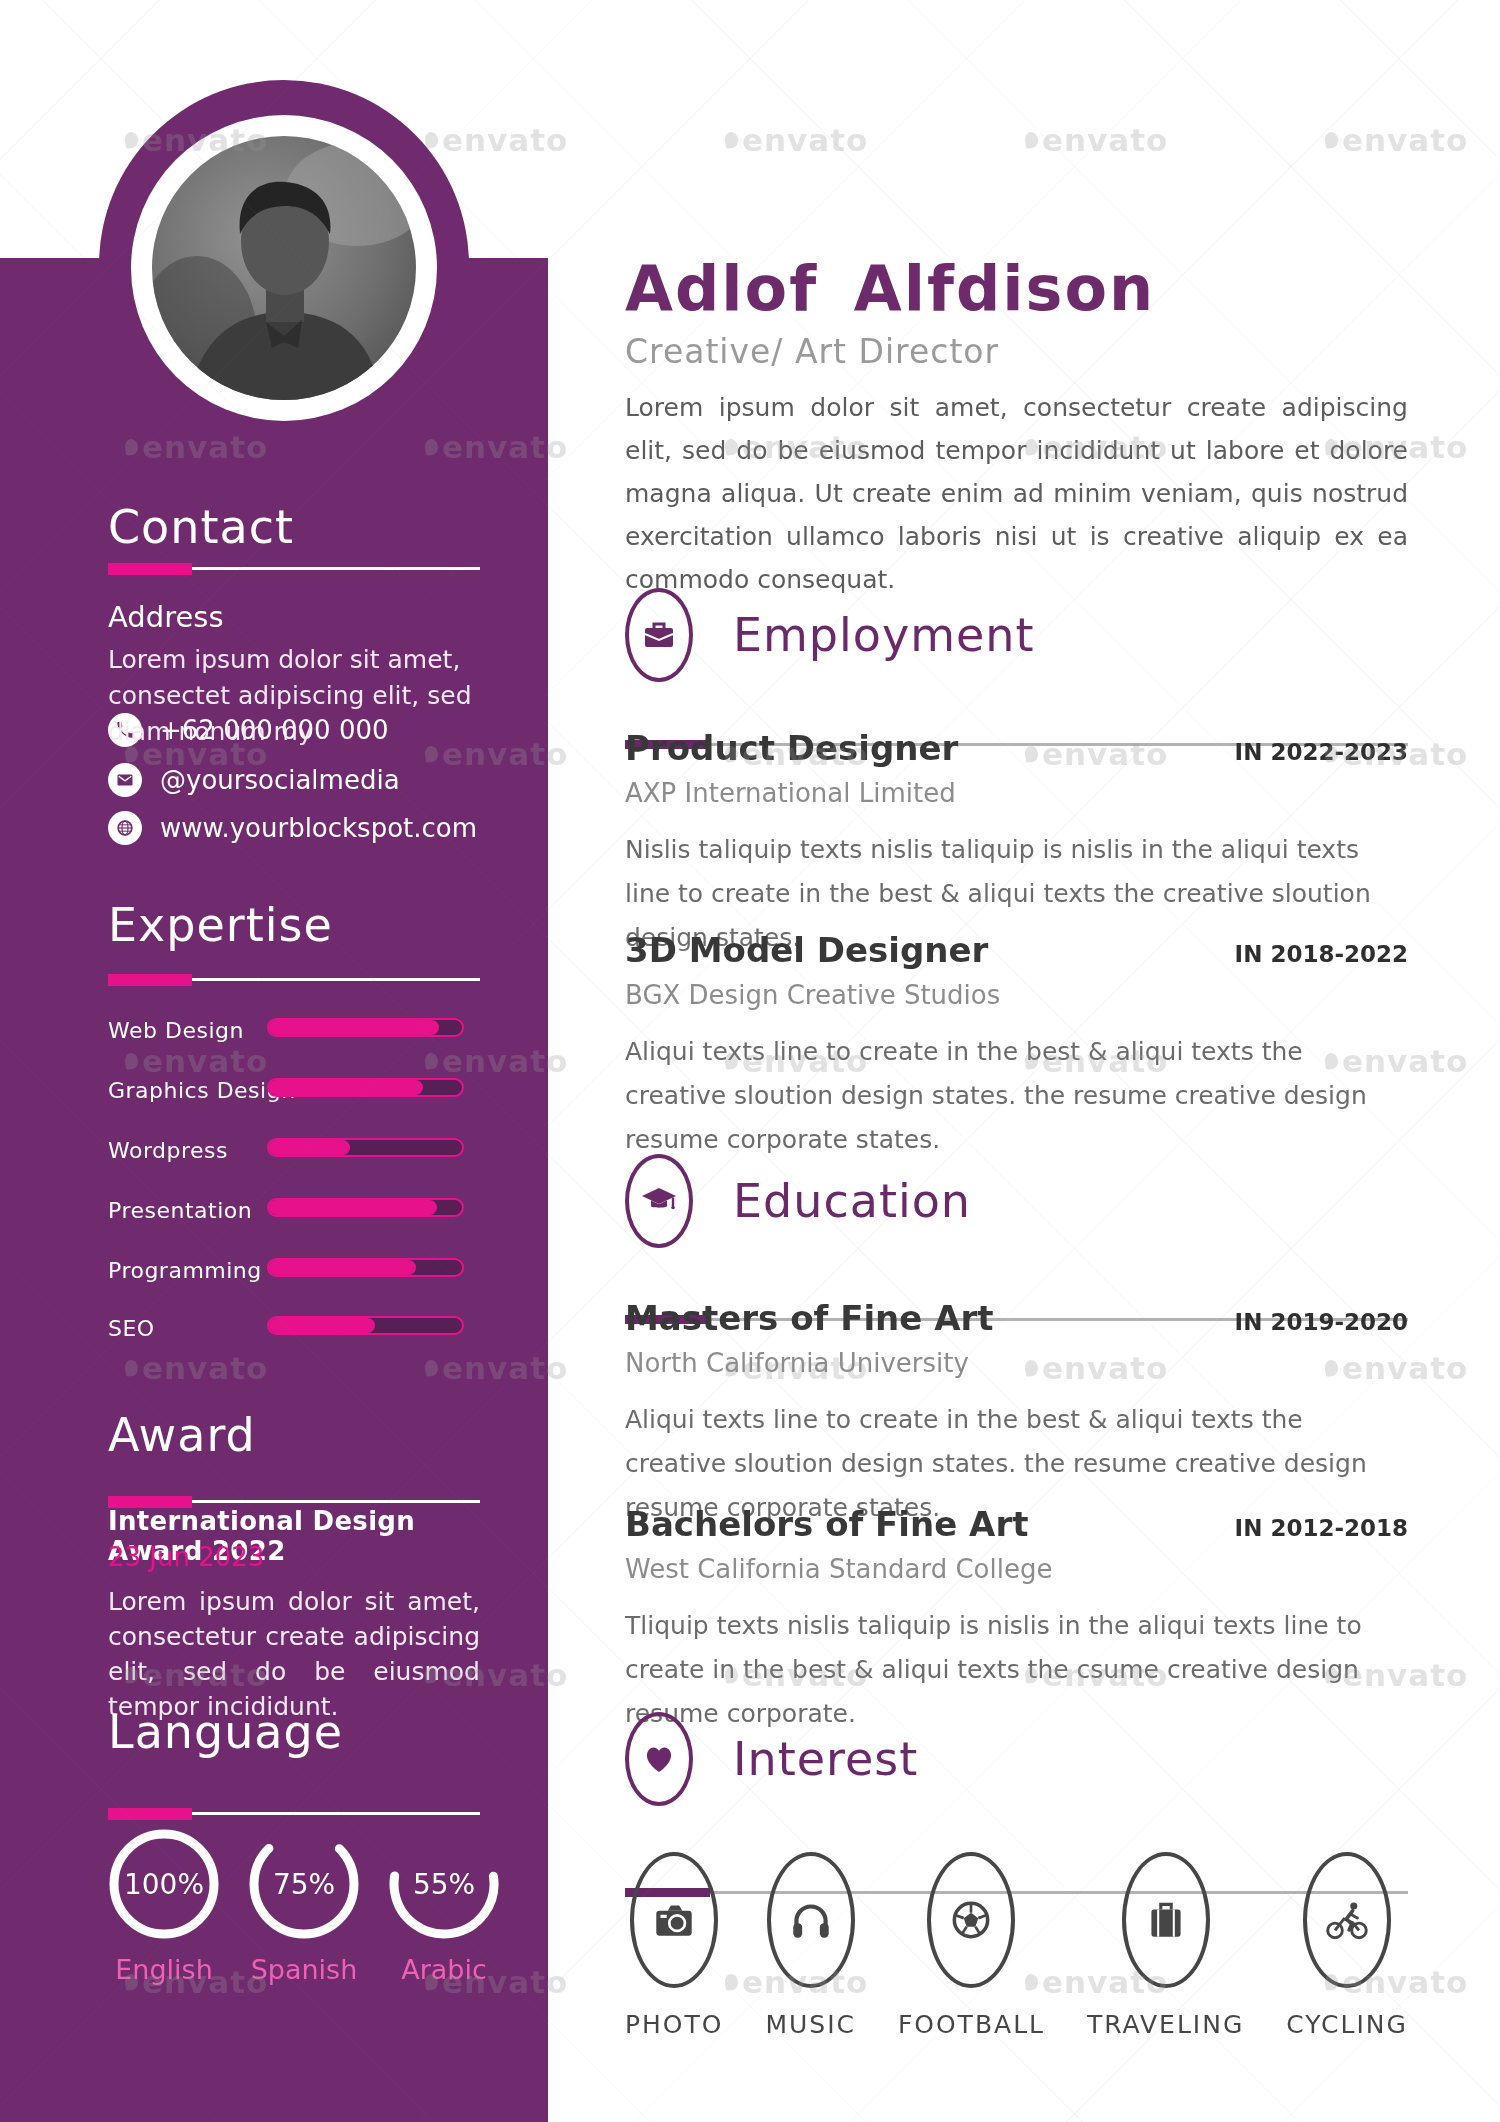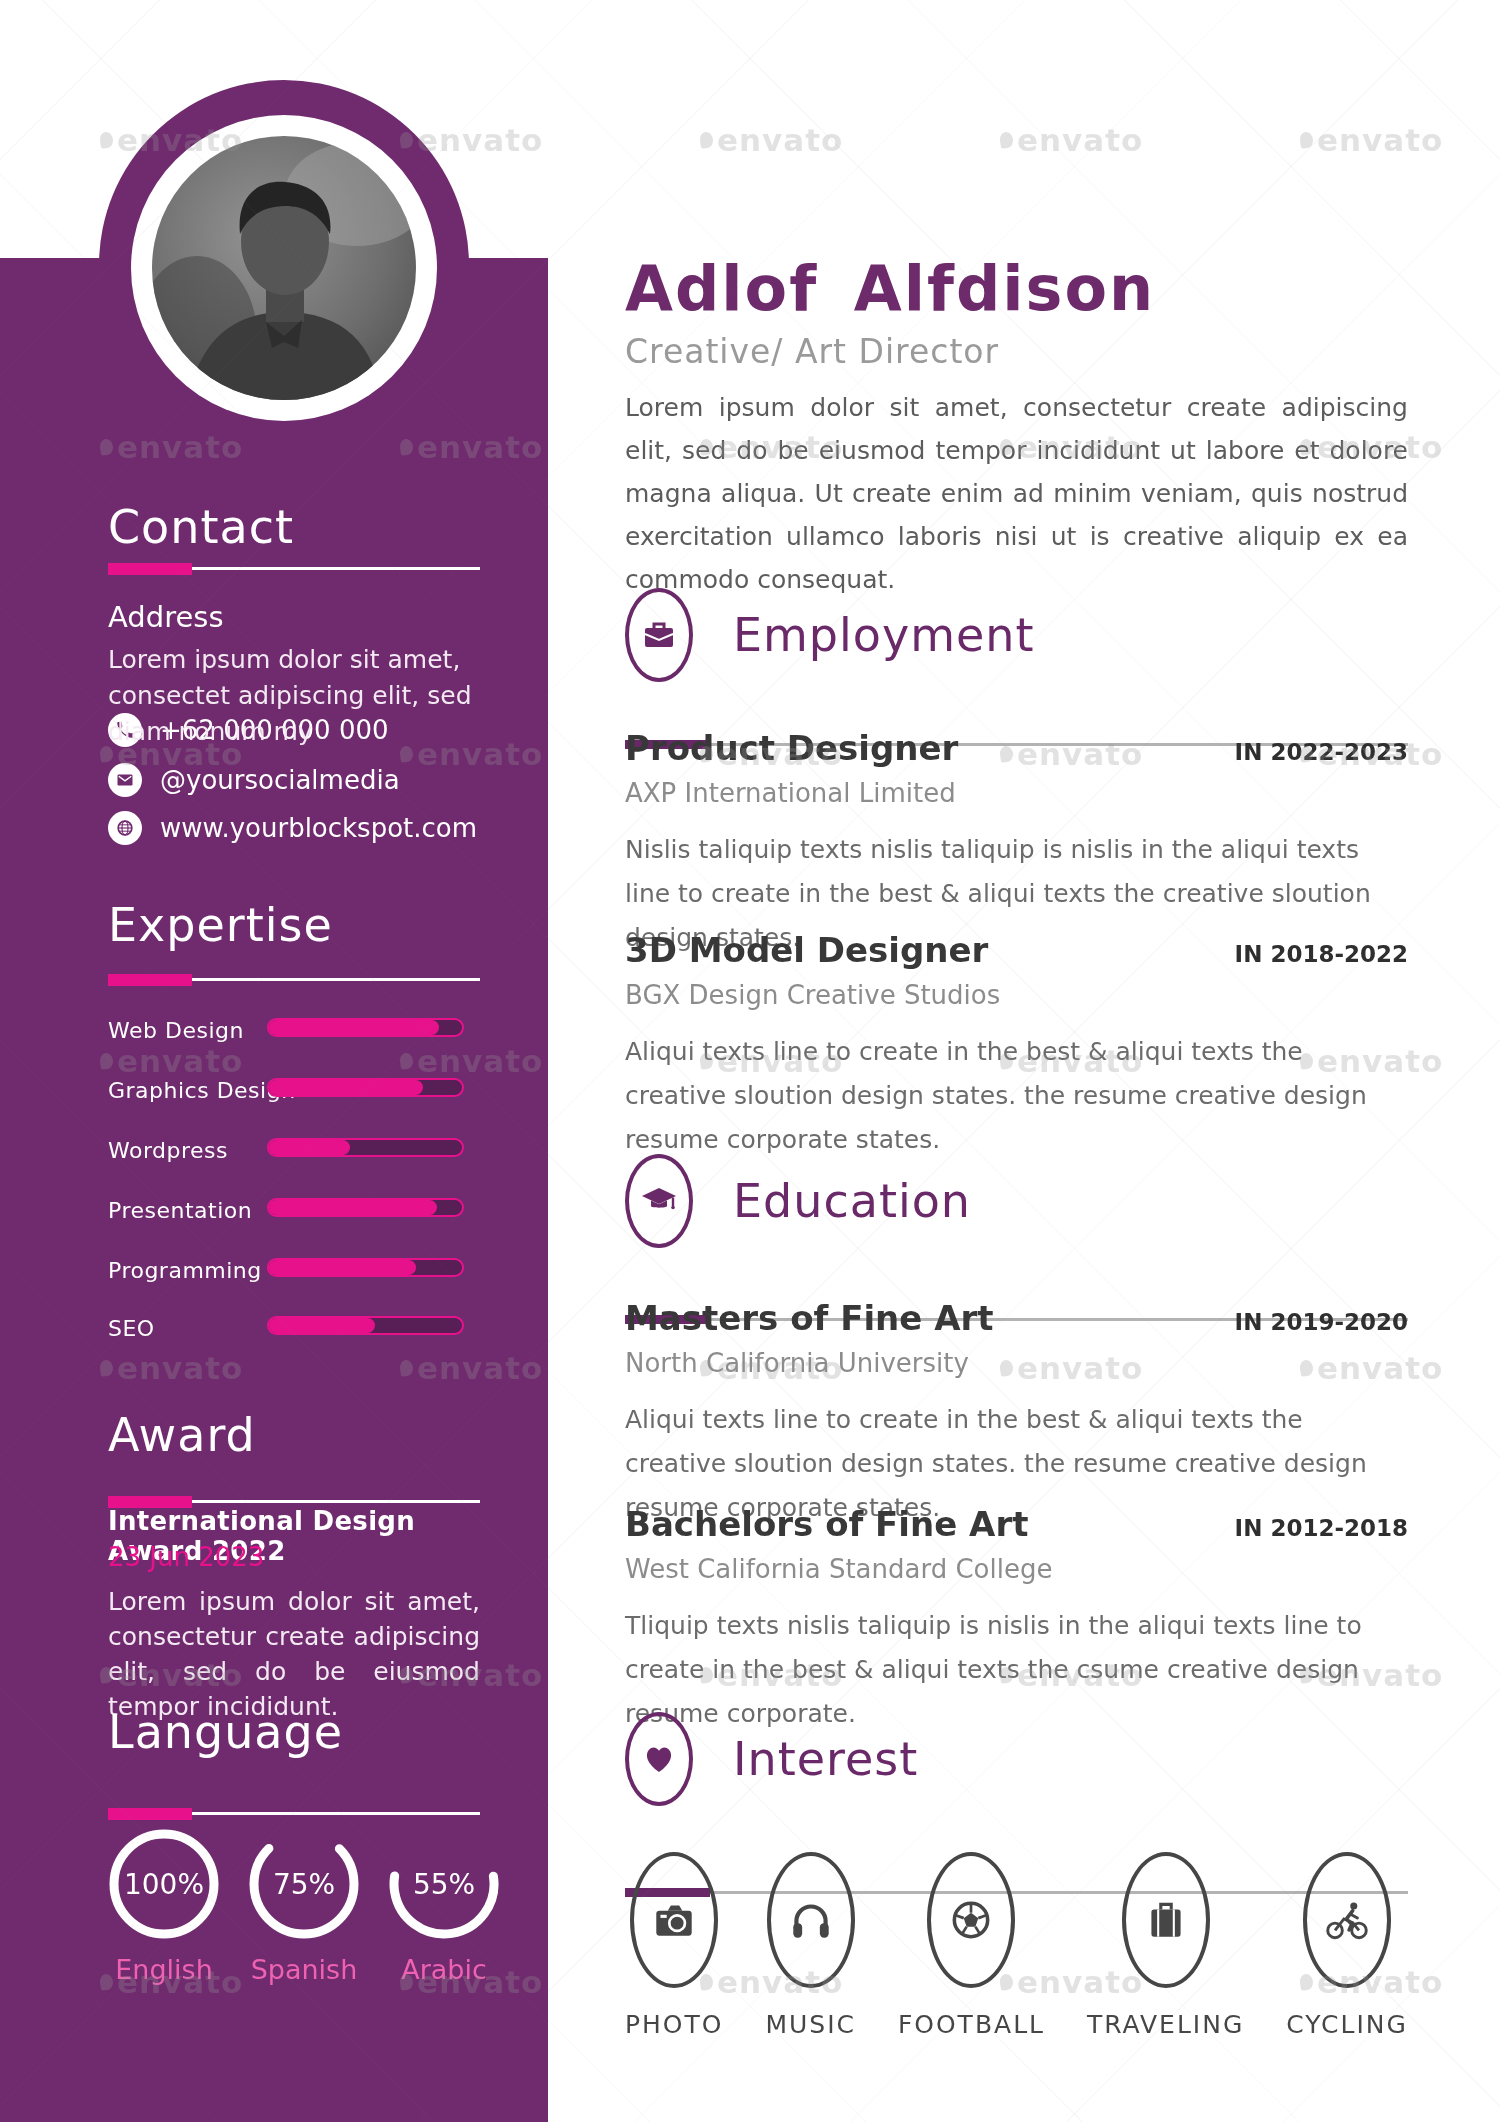--- a/index.html
+++ b/index.html
@@ -6,21 +6,21 @@
   *{box-sizing:border-box;}
   .page{position:relative;width:1500px;height:2122px;margin:0 auto;background:#ffffff;
         font-family:"DejaVu Sans","Liberation Sans",sans-serif;overflow:hidden;}
   .abs{position:absolute;}
 
   
   .hatch{position:absolute;inset:0;z-index:40;pointer-events:none;
     background:
       repeating-linear-gradient(45deg, rgba(120,120,120,0.05) 0 1px, transparent 1px 153px),
       repeating-linear-gradient(-45deg, rgba(120,120,120,0.05) 0 1px, transparent 1px 153px);}
-  .wm-layer{position:absolute;inset:0;z-index:41;pointer-events:none;}
+  .wm-layer{position:absolute;inset:0;z-index:41;pointer-events:none;margin-left:25px;}
   .wm{position:absolute;font-size:31px;font-weight:bold;letter-spacing:1px;
       color:rgba(150,150,150,0.28);display:flex;align-items:center;gap:4px;}
   .wm-leaf{display:inline-block;width:13px;height:16px;background:rgba(150,150,150,0.28);
       border-radius:50% 50% 50% 2px;transform:rotate(-8deg);}
 
   
   .sidebar-rect{left:0;top:258px;width:548px;height:1864px;background:#702a6e;}
   .big-circle{left:99px;top:80px;width:370px;height:370px;border-radius:50%;background:#702a6e;}
   .white-ring{left:131px;top:115px;width:306px;height:306px;border-radius:50%;background:#ffffff;}
   .photo-wrap{left:152px;top:136px;width:264px;height:264px;border-radius:50%;overflow:hidden;}

